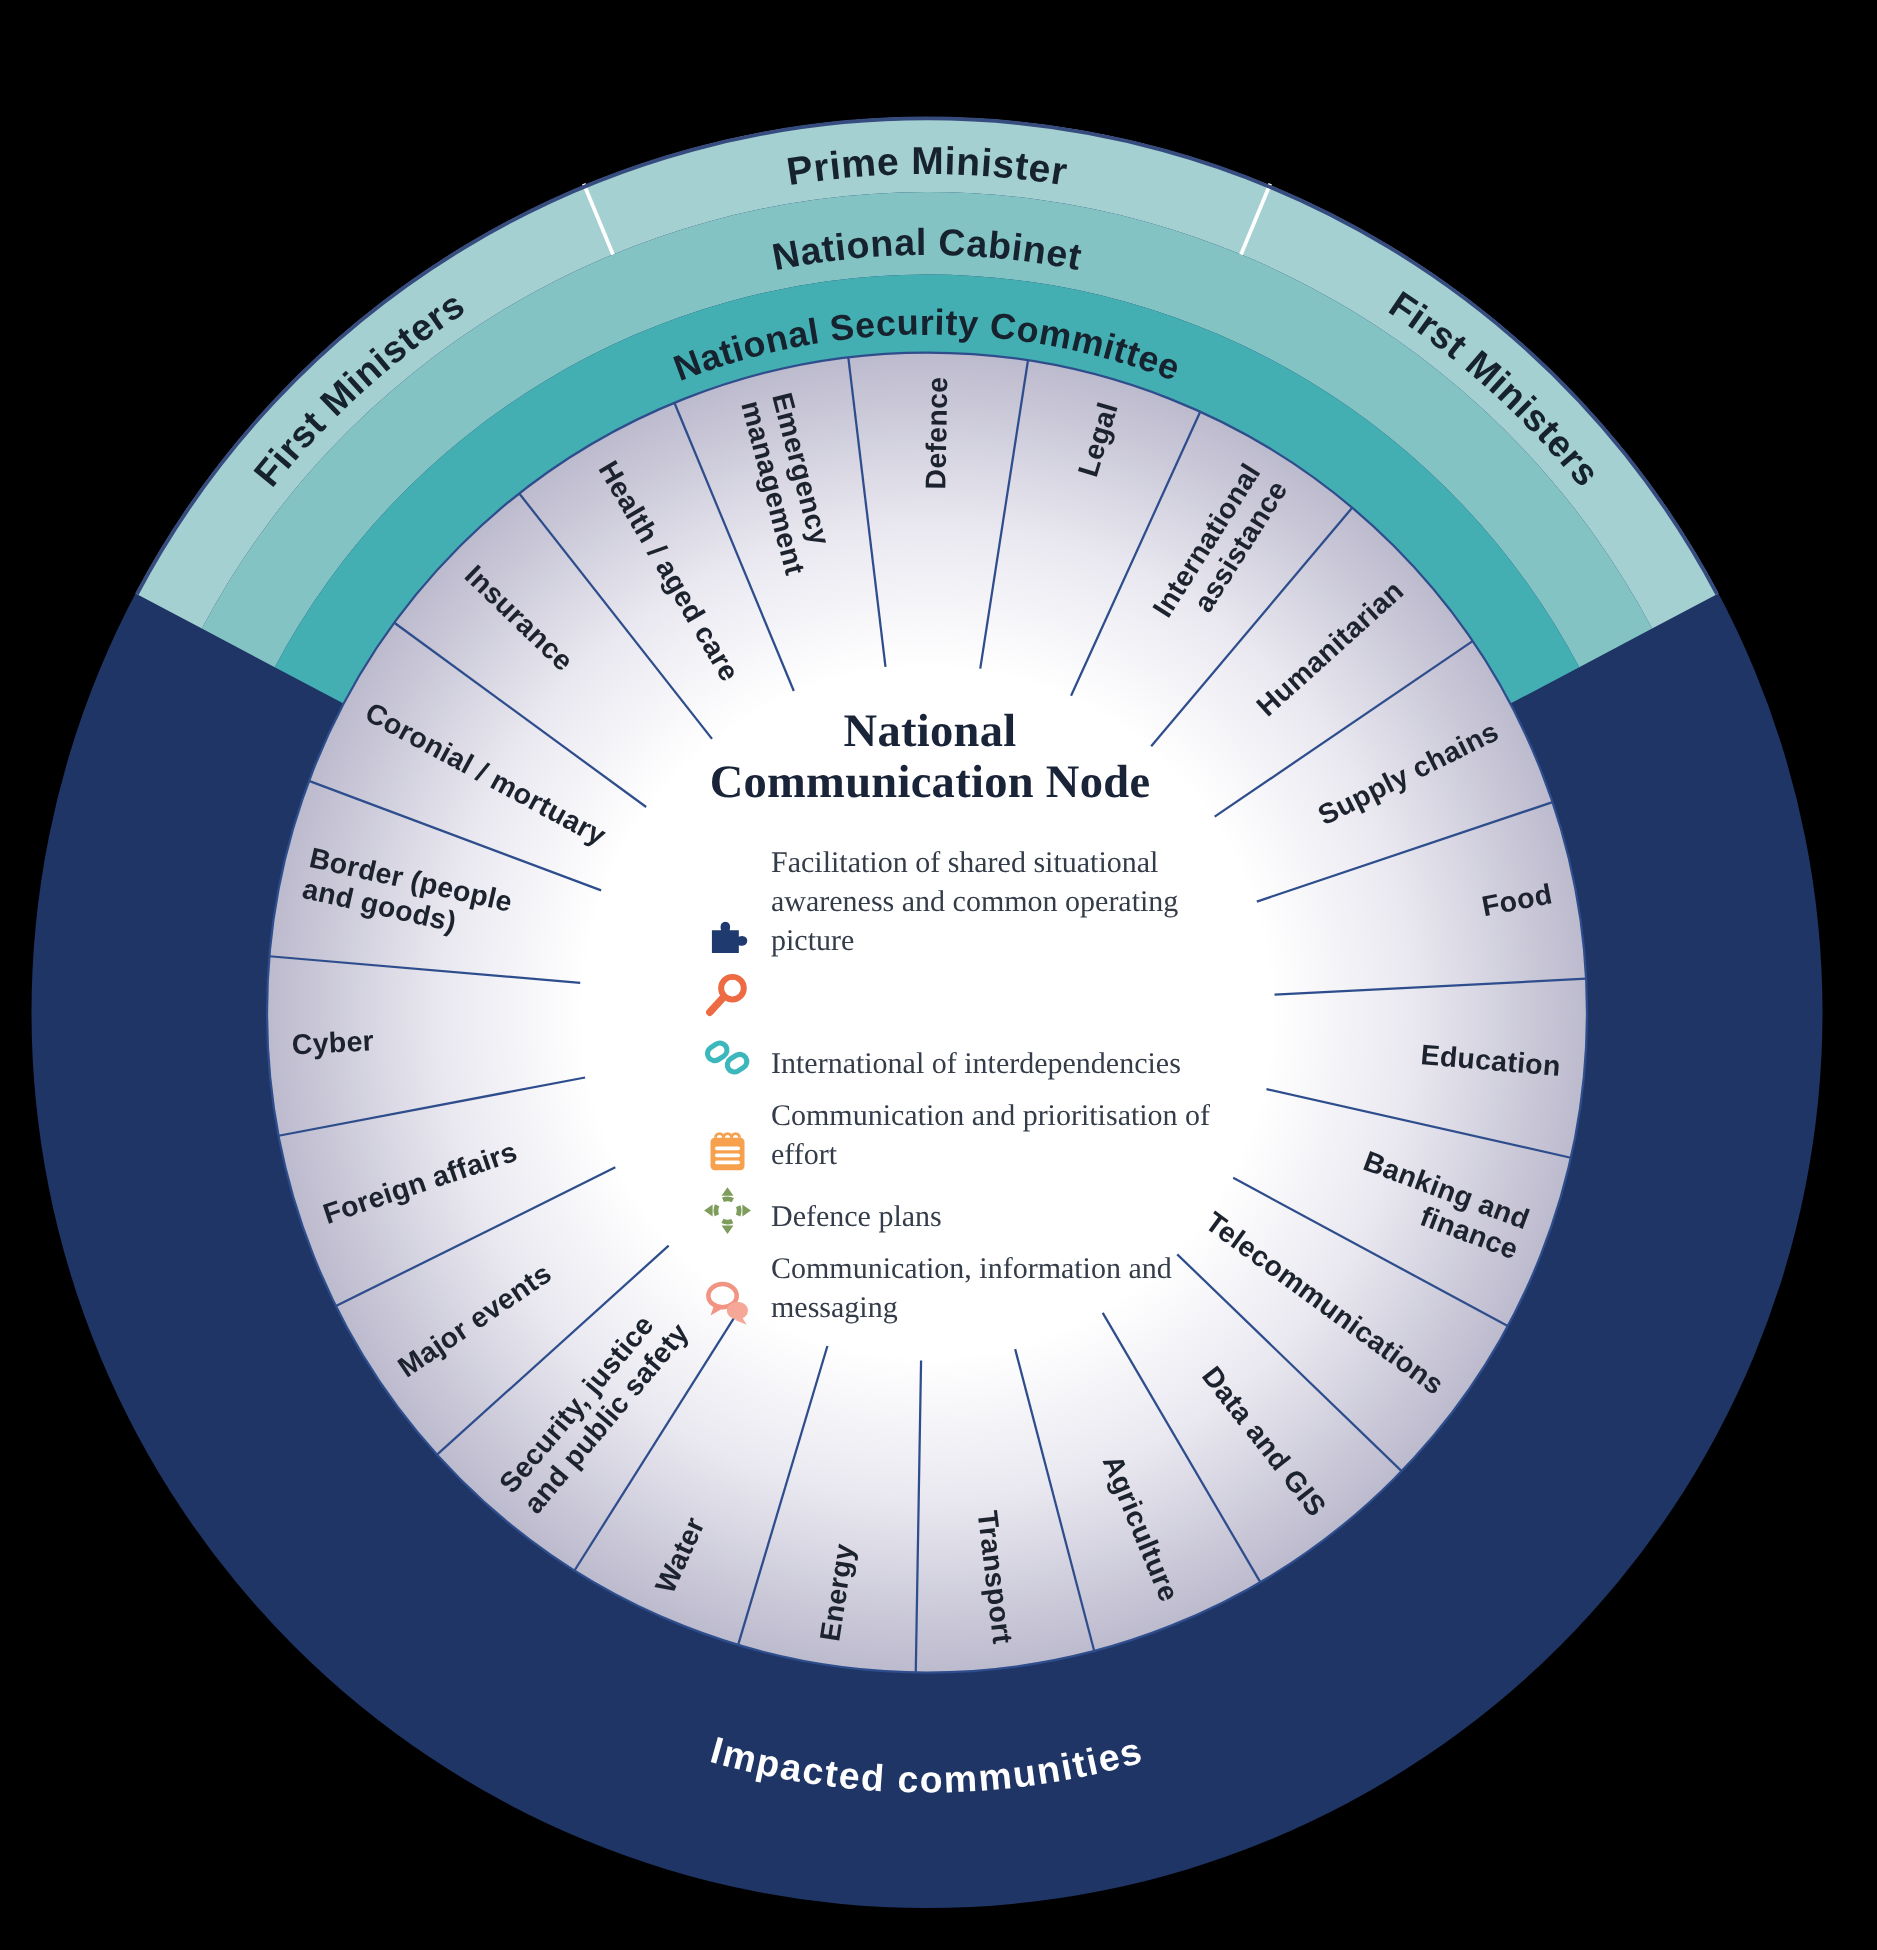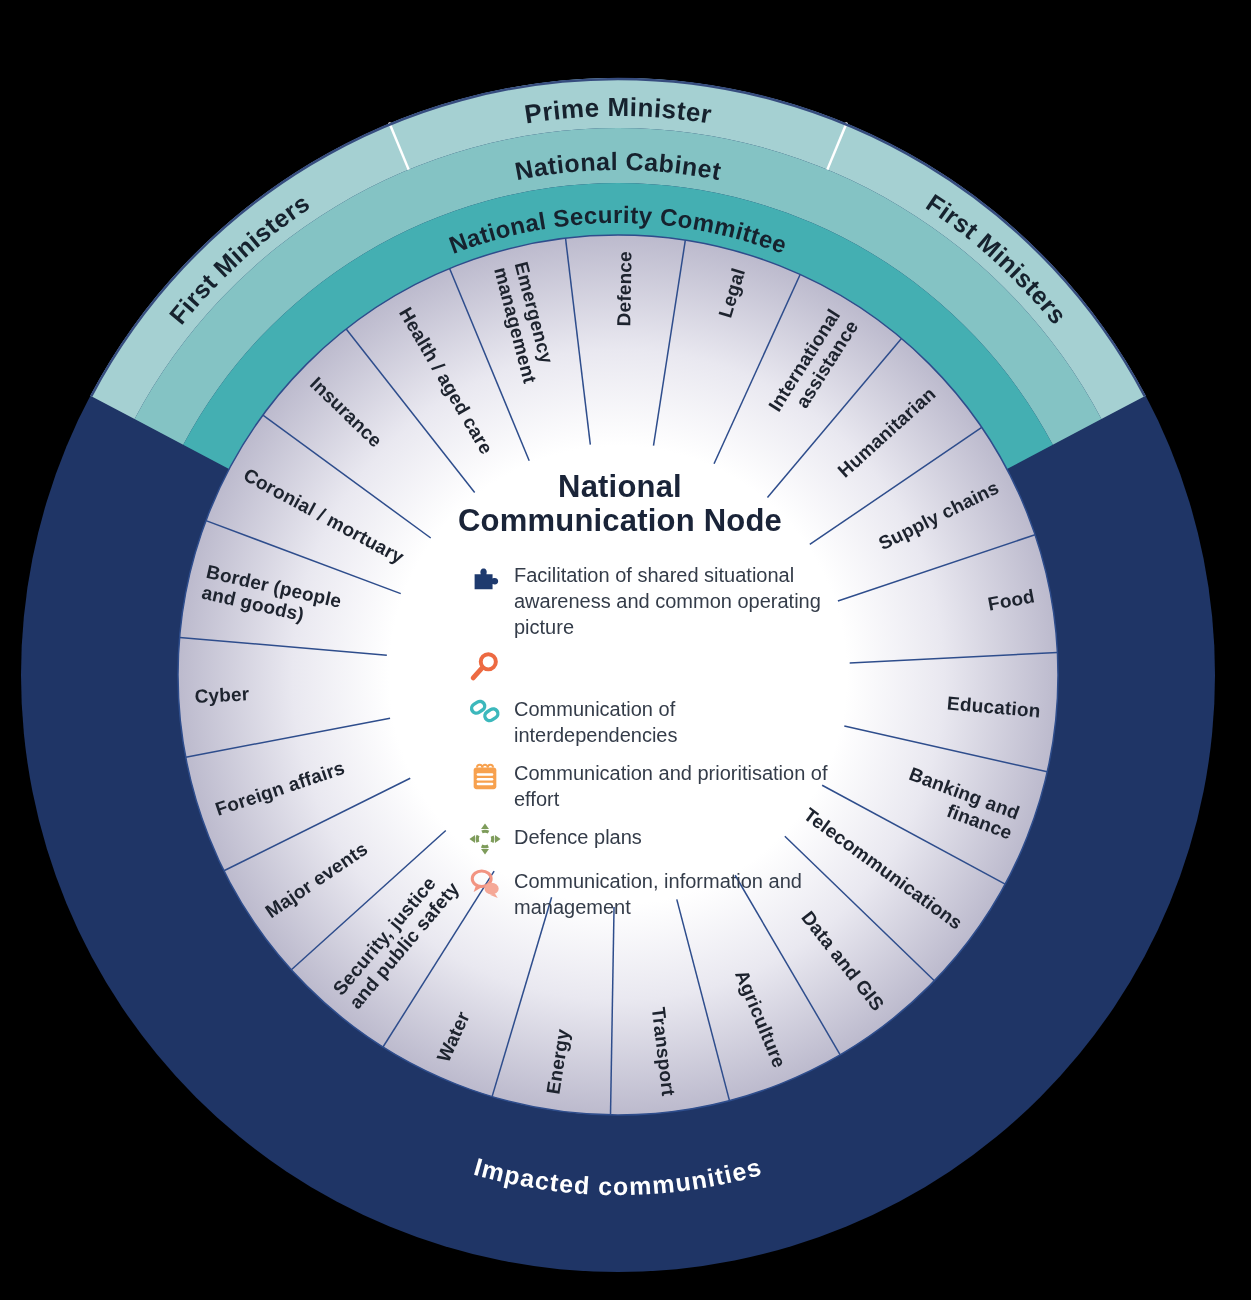--- a/index.html
+++ b/index.html
@@ -1,25 +1,25 @@
 <!DOCTYPE html>
 <html><head>
 <meta charset="utf-8">
 <style>
   html,body{margin:0;padding:0;background:#000;}
   #stage{position:relative;width:1251px;height:1300px;background:#000;overflow:hidden;
          font-family:"Liberation Sans","DejaVu Sans",sans-serif;}
   #diagram{position:absolute;left:0;top:0;}
   svg text{font-family:"Liberation Sans","DejaVu Sans",sans-serif;}
 
-  .center-panel{position:absolute;left:404px;top:470px;width:432px;}
+  .center-panel{position:absolute;left:404px;top:470px;width:432px;font-family:Liberation Serif, serif;}
   .center-title{text-align:center;font-weight:bold;font-size:31px;line-height:1.1;
                 color:#1A2438;letter-spacing:.2px;}
   .fn-list{list-style:none;margin:24px 0 0 64px;padding:0;}
-  .fn-item{display:flex;align-items:flex-start;margin:12px 0 9px 0;}
+  .fn-item{display:flex;align-items:flex-end;margin:0 0 9px 0;}
   .fn-icon{flex:0 0 34px;width:34px;height:34px;margin-right:12px;margin-top:-2px;}
   .fn-icon svg{width:34px;height:34px;display:block;}
   .fn-text{font-size:20px;line-height:1.3;color:#343C49;width:322px;}
 </style>
 </head>
 <body>
 
 <div id="stage">
   <svg id="diagram" width="1251" height="1300" viewBox="0 0 1251 1300">
       <defs>
@@ -120,21 +120,21 @@
             </svg>
           </span>
         </li>
         <li class="fn-item">
           <span class="fn-icon">
             <svg viewBox="0 0 36 36" fill="none">
               <rect x="3.5" y="9" width="14.5" height="10" rx="5" stroke="#3CB8BC" stroke-width="3.6" transform="rotate(-33 10.75 14)"></rect>
               <rect x="17.5" y="17" width="14.5" height="10" rx="5" stroke="#3CB8BC" stroke-width="3.6" transform="rotate(-33 24.75 22)"></rect>
             </svg>
           </span>
-          <span class="fn-text">Communication of interdependencies</span>
+          <span class="fn-text">International of interdependencies</span>
         </li>
         <li class="fn-item">
           <span class="fn-icon">
             <svg viewBox="0 0 36 36">
               <rect x="6" y="10" width="24" height="23" rx="3" fill="#F7A14E"></rect>
               <g stroke="#FFFFFF" stroke-width="2.6" stroke-linecap="round">
                 <path d="M10.5,17.5 h15"></path>
                 <path d="M10.5,22.5 h15"></path>
                 <path d="M10.5,27.5 h15"></path>
               </g>
@@ -163,17 +163,17 @@
         </li>
         <li class="fn-item">
           <span class="fn-icon">
             <svg viewBox="0 0 36 36">
               <ellipse cx="14.5" cy="13.5" rx="10" ry="8.2" fill="none" stroke="#F29482" stroke-width="3.2"></ellipse>
               <path d="M8.5,20.5 L6,27.5 L14.5,22.5 Z" fill="#F29482"></path>
               <ellipse cx="25" cy="24" rx="7.5" ry="6.2" fill="#F5A897"></ellipse>
               <path d="M28.5,29 L31.5,34 L23,30.5 Z" fill="#F5A897"></path>
             </svg>
           </span>
-          <span class="fn-text">Communication, information and management</span>
+          <span class="fn-text">Communication, information and messaging</span>
         </li>
       </ul>
   </div>
 </div>
 
 </body></html>

